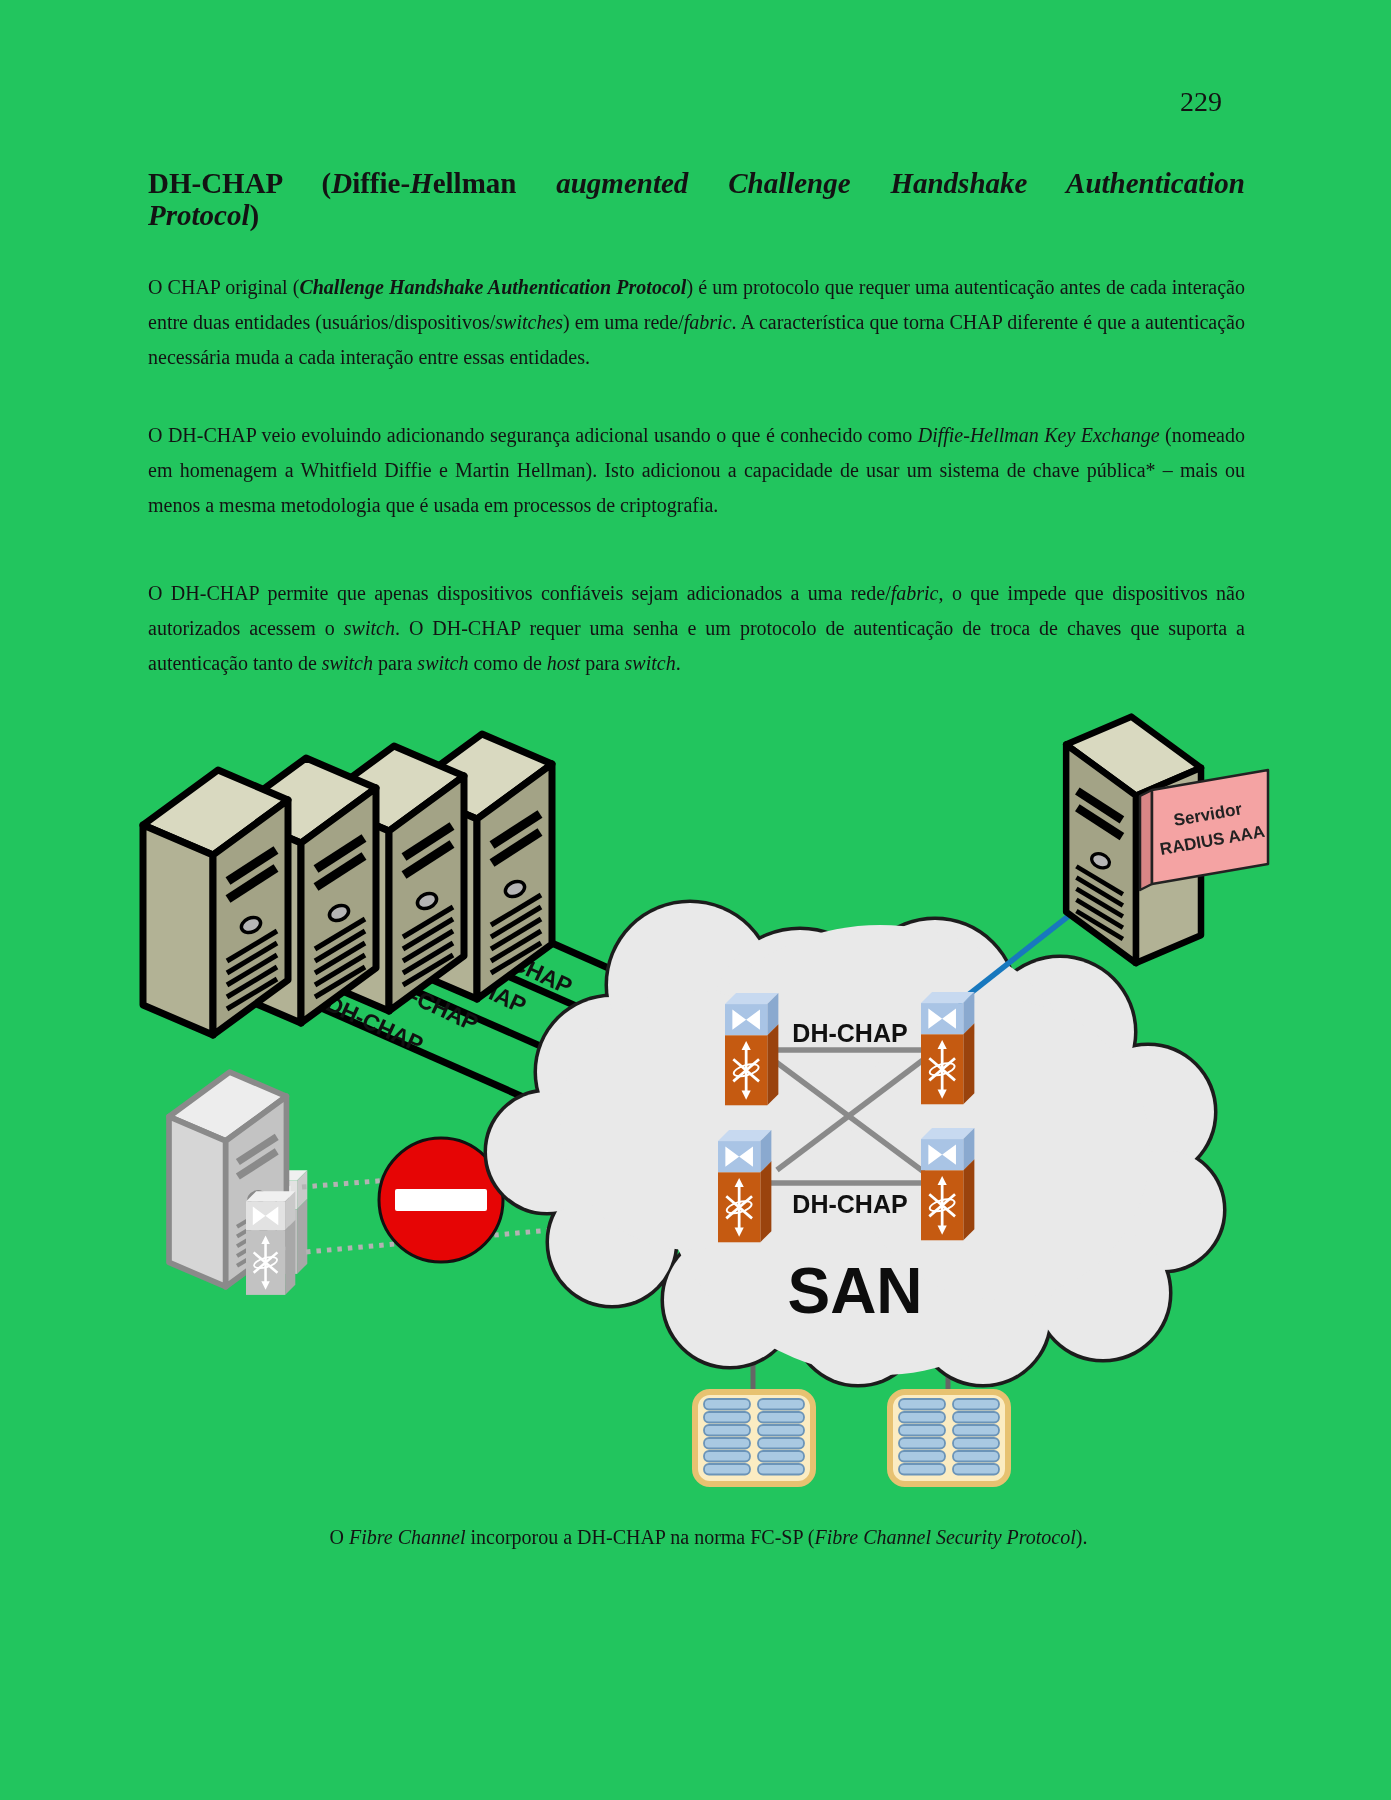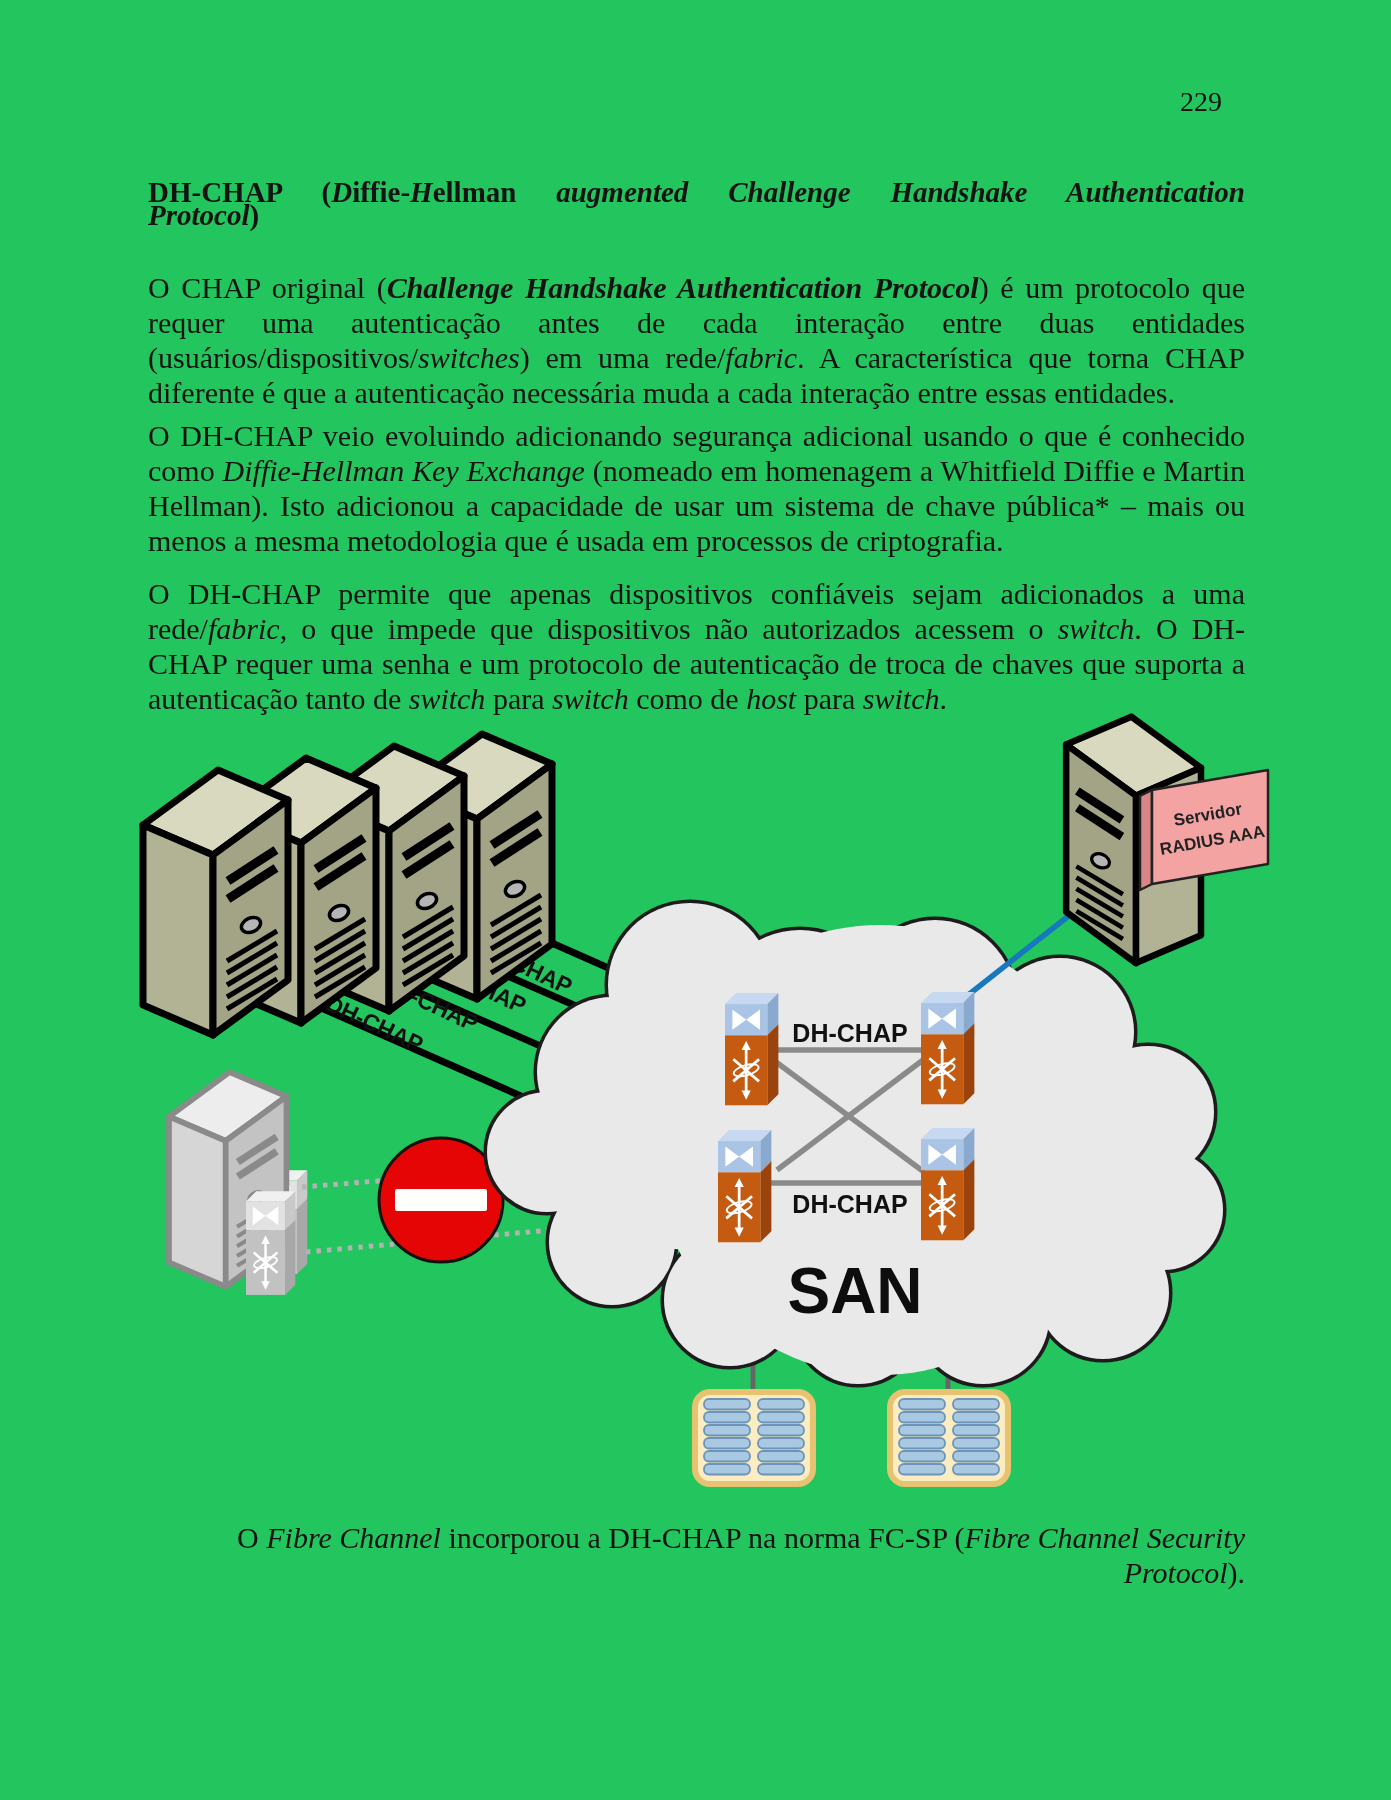--- a/index.html
+++ b/index.html
@@ -2,22 +2,22 @@
 <html><head>
 <meta charset="utf-8">
 <style>
   html,body{margin:0;padding:0;background:#888;}
   #page{position:relative;width:1391px;height:1800px;background:#22c55e;overflow:hidden;
         font-family:"Liberation Serif", serif;color:#131313;}
   .abs{position:absolute;}
   #page-number{left:1180px;top:86px;font-size:28px;}
   .headline{left:148px;width:1097px;font-size:29px;font-weight:bold;line-height:35px;}
   .justify-force{text-align:justify;text-align-last:justify;}
-  .para{left:148px;width:1097px;font-size:30px;line-height:35px;text-align:justify;}
-  .single{text-align:right;}
+  .para{left:148px;width:1097px;font-size:20px;line-height:35px;text-align:justify;}
+  .single{text-align:center;margin-left:12px;}
   .note{left:148px;width:1097px;font-size:25px;text-align:right;}
   .run-i{font-style:italic;}
   .run-b{font-weight:bold;}
   .run-bi{font-weight:bold;font-style:italic;}
   #diagram{left:0;top:640px;}
   
   .tower-khaki{--t:#d9d9c0;--s:#b2b295;--f:#a3a386;--ln:#000;}
   .tower-gray{--t:#ededed;--s:#d6d6d6;--f:#c3c3c3;--ln:#8a8a8a;}
   
   .sw-orange{--swtop:#c7d9f0;--swft:#a9c4e5;--swst:#8aa9cf;--swfb:#c55a11;--swsb:#9a430d;--swicon:#ffffff;}
@@ -28,21 +28,21 @@
   .san-text{font-size:64px;font-weight:bold;fill:#0d0d0d;}
   .radius-text{font-size:17px;font-weight:bold;fill:#222;}
 </style>
 </head>
 <body>
 
 <div id="page">
 
   <div class="abs" id="page-number">229</div>
 
-  <div class="abs headline justify-force" style="top:175px;"><span class="run-b">DH-CHAP</span><span class="run-b"> (</span><span class="run-bi">D</span><span>iffie-</span><span class="run-bi">H</span><span>ellman </span><span class="run-i">augmented </span><span class="run-bi">Challenge Handshake Authentication</span></div>
+  <div class="abs headline justify-force" style="top:166px;"><span class="run-b">DH-CHAP</span><span class="run-b"> (</span><span class="run-bi">D</span><span>iffie-</span><span class="run-bi">H</span><span>ellman </span><span class="run-i">augmented </span><span class="run-bi">Challenge Handshake Authentication</span></div>
   <div class="abs headline" style="top:198px;"><span class="run-bi">Protocol</span><span class="run-b">)</span></div>
 
   <div class="abs para" style="top:270px;"><span>O CHAP original (</span><span class="run-bi">Challenge Handshake Authentication Protocol</span><span>) é um protocolo que requer uma autenticação antes de cada interação entre duas entidades (usuários/dispositivos/</span><span class="run-i">switches</span><span>) em uma rede/</span><span class="run-i">fabric</span><span>. A característica que torna CHAP diferente é que a autenticação necessária muda a cada interação entre essas entidades.</span></div>
   <div class="abs para" style="top:418px;"><span>O DH-CHAP veio evoluindo adicionando segurança adicional usando o que é conhecido como </span><span class="run-i">Diffie-Hellman Key Exchange</span><span> (nomeado em homenagem a Whitfield Diffie e Martin Hellman). Isto adicionou a capacidade de usar um sistema de chave pública* – mais ou menos a mesma metodologia que é usada em processos de criptografia.</span></div>
   <div class="abs para" style="top:576px;"><span>O DH-CHAP permite que apenas dispositivos confiáveis sejam adicionados a uma rede/</span><span class="run-i">fabric</span><span>, o que impede que dispositivos não autorizados acessem o </span><span class="run-i">switch</span><span>. O DH-CHAP requer uma senha e um protocolo de autenticação de troca de chaves que suporta a autenticação tanto de </span><span class="run-i">switch</span><span> para </span><span class="run-i">switch</span><span> como de </span><span class="run-i">host</span><span> para </span><span class="run-i">switch</span><span>.</span></div>
 
   <svg id="diagram" class="abs" width="1391" height="860" viewBox="0 640 1391 860">
     <defs>
       <g id="tower-sym">
         <polygon points="0,60 75,5 145,35 70,90" fill="var(--t)" stroke="var(--ln)" stroke-width="7" stroke-linejoin="round"></polygon>

